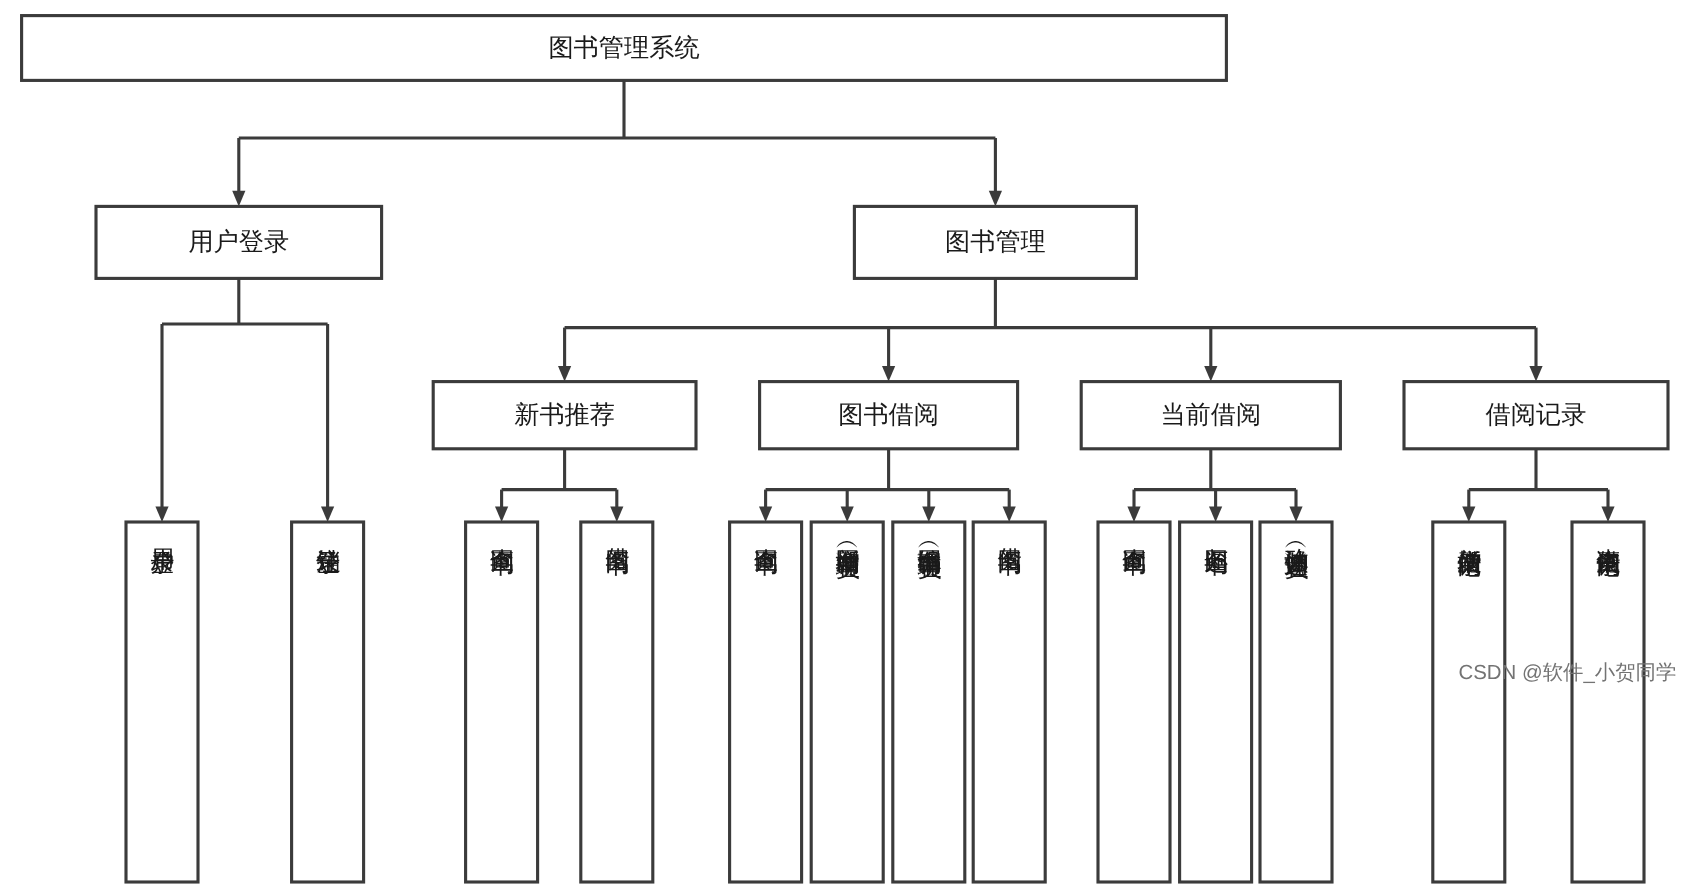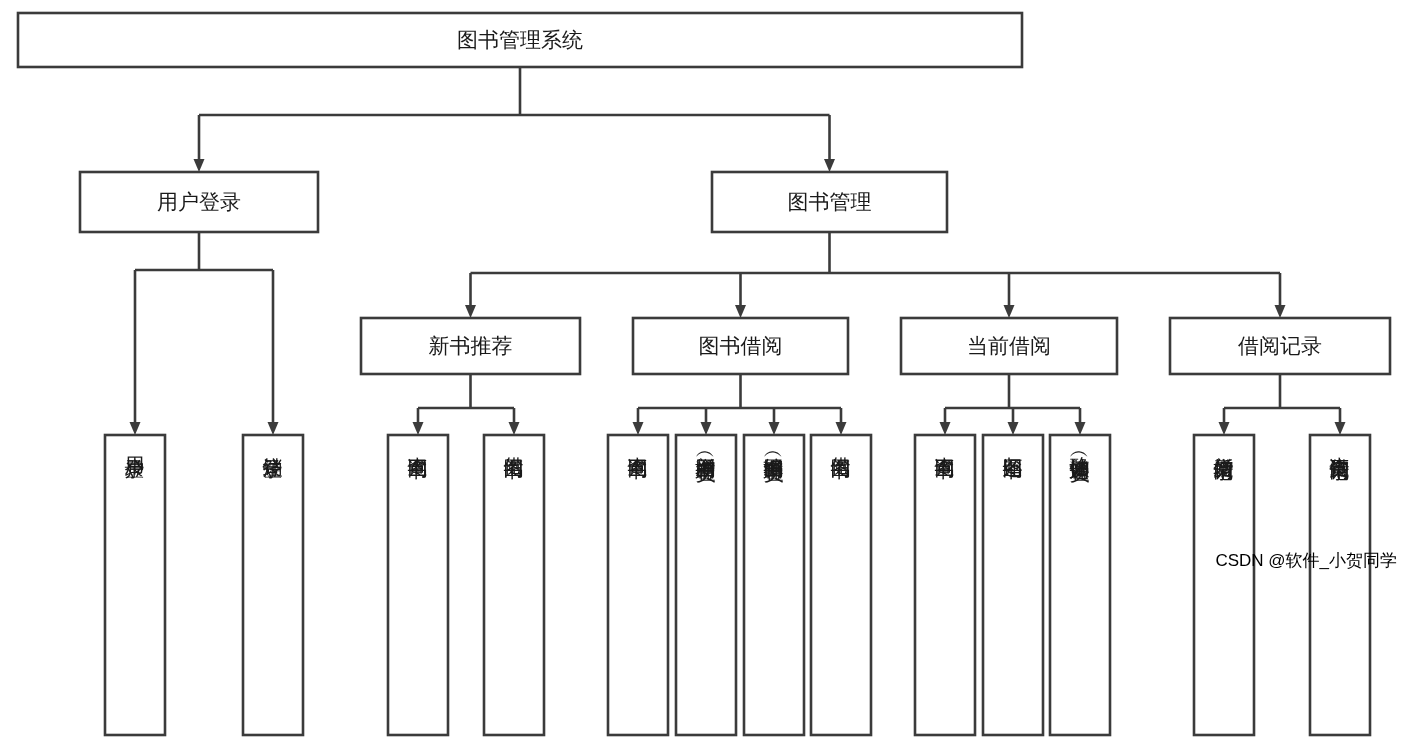--- a/index.html
+++ b/index.html
@@ -67,21 +67,21 @@
   .conn-arrow {
     fill: #3b3b3b;
     stroke: none;
   }
   .watermark {
     position: absolute;
     right: 8px;
     bottom: 4px;
     font-family: "Liberation Sans", "DejaVu Sans", sans-serif;
     font-size: 17px;
-    color: #000000;
+    color: #737373;
     white-space: nowrap;
     user-select: none;
   }
 </style>
 </head>
 <body>
 
 <div id="diagram-root">
 
   <svg class="diagram-canvas" viewBox="0 0 1405 747">

